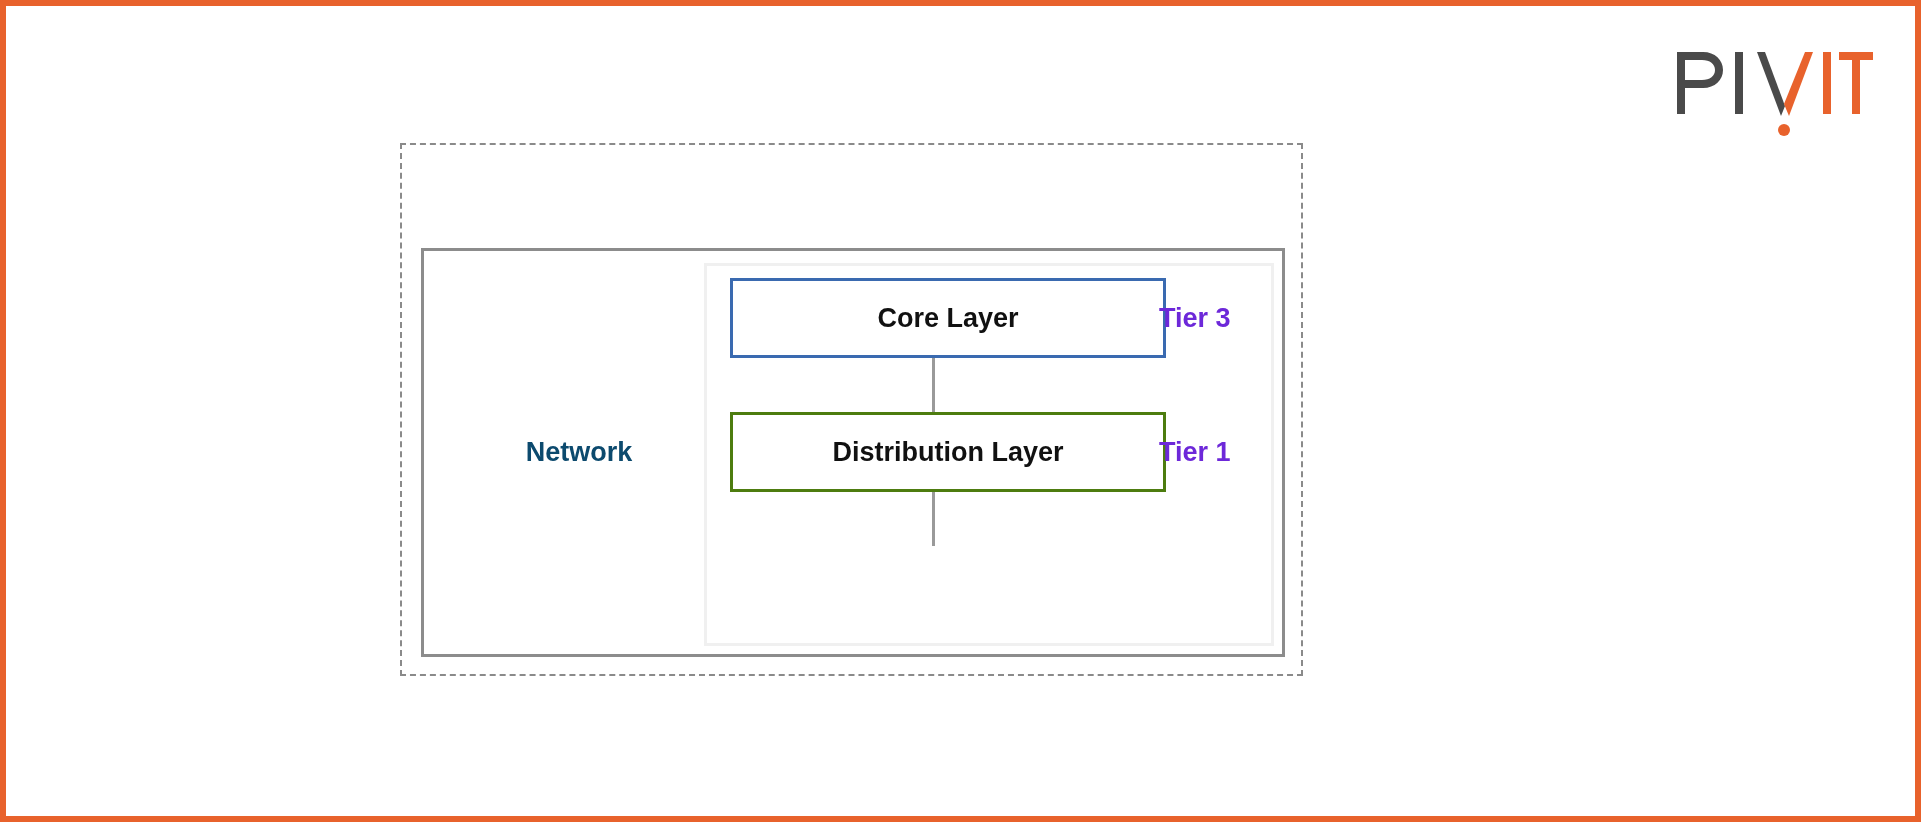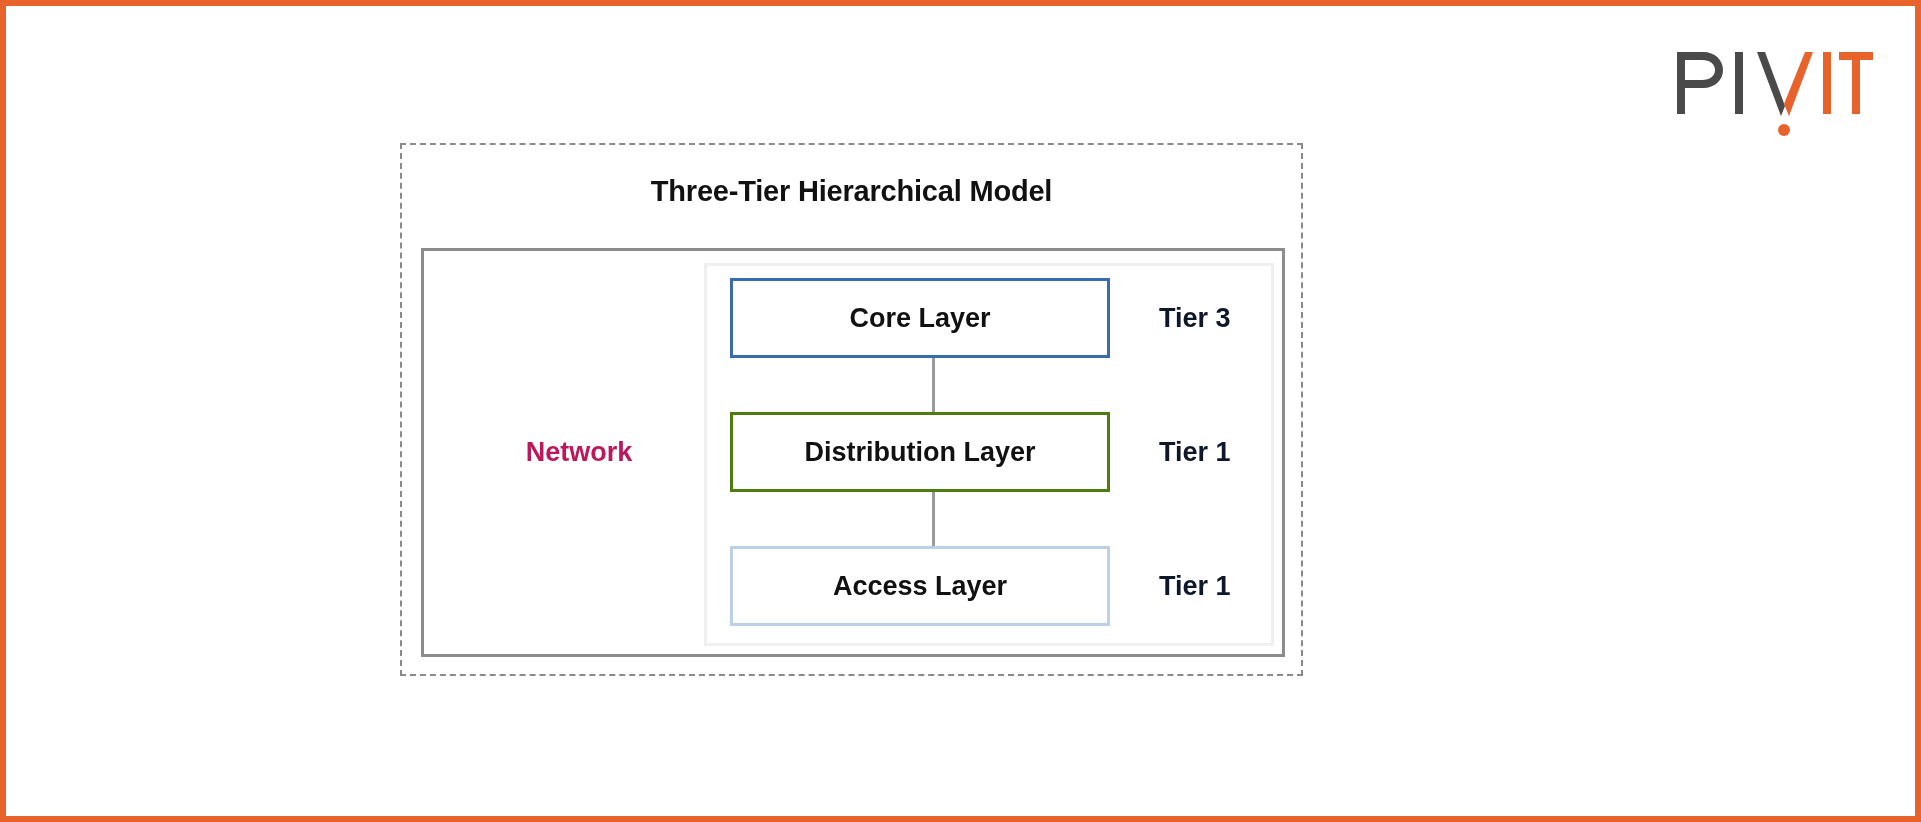--- a/index.html
+++ b/index.html
@@ -82,21 +82,21 @@
     position: absolute;
     left: 30px;
     top: 0;
     width: 250px;
     height: 100%;
     display: flex;
     align-items: center;
     justify-content: center;
     font-size: 27px;
     font-weight: bold;
-    color: #be185d;
+    color: #0c4a6e;
   }
 
   
   .tier-container {
     position: absolute;
     left: 280px;
     top: 12px;
     width: 570px;
     height: 383px;
     box-sizing: border-box;
@@ -122,21 +122,21 @@
     align-items: center;
   }
   .tier-row.r0 { top: 12px; }
   .tier-row.r1 { top: 146px; }
   .tier-row.r2 { top: 280px; }
 
   .layer-box {
     position: absolute;
     left: 23px;
     top: 0;
-    width: 380px;
+    width: 436px;
     height: 80px;
     box-sizing: border-box;
     background: #ffffff;
     display: flex;
     align-items: center;
     justify-content: center;
     font-size: 27px;
     font-weight: bold;
     color: #111111;
   }
@@ -146,21 +146,21 @@
 
   .tier-label {
     position: absolute;
     left: 452px;
     top: 0;
     height: 80px;
     display: flex;
     align-items: center;
     font-size: 27px;
     font-weight: bold;
-    color: #0f172a;
+    color: #6d28d9;
     white-space: nowrap;
   }
 
   
   .connector {
     position: absolute;
     left: 225px;
     width: 3px;
     background: #9a9a9a;
   }
@@ -189,21 +189,20 @@
 
       <rect x="150" y="8" width="8" height="62" fill="#e8622c"></rect>
 
       <rect x="166" y="8" width="34" height="8" fill="#e8622c"></rect>
       <rect x="179" y="8" width="8" height="62" fill="#e8622c"></rect>
     </svg>
   </div>
 
   <div class="model-box">
 
-    <div class="model-title">Three-Tier Hierarchical Model</div>
 
     <div class="network-box">
 
       <div class="network-label">Network</div>
 
       <div class="tier-container">
         <div class="tier-stack">
 
           <div class="connector c0"></div>
           <div class="connector c1"></div>
@@ -211,24 +210,20 @@
           <div class="tier-row r0">
             <div class="layer-box core">Core Layer</div>
             <div class="tier-label">Tier 3</div>
           </div>
 
           <div class="tier-row r1">
             <div class="layer-box dist">Distribution Layer</div>
             <div class="tier-label">Tier 1</div>
           </div>
 
-          <div class="tier-row r2">
-            <div class="layer-box acc">Access Layer</div>
-            <div class="tier-label">Tier 1</div>
-          </div>
 
         </div>
       </div>
 
     </div>
   </div>
 
 </div>
 
 </body></html>

